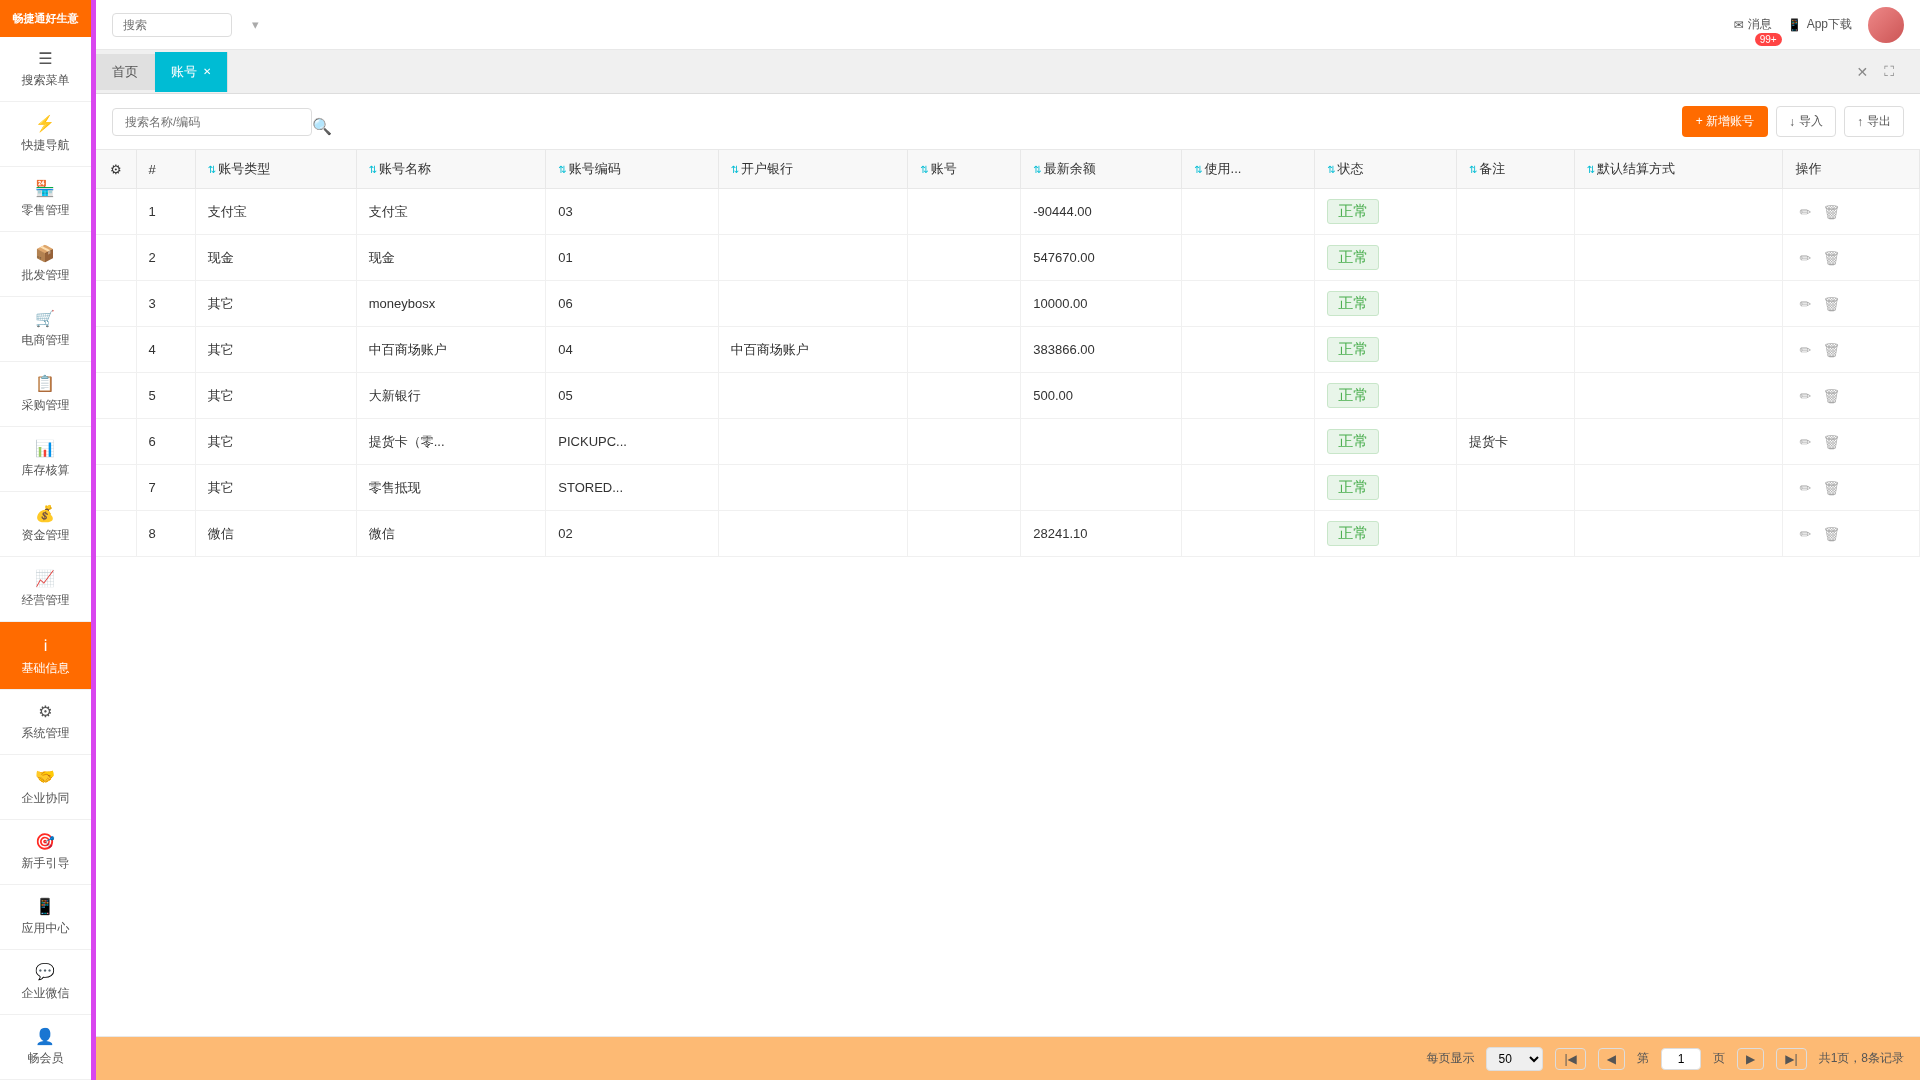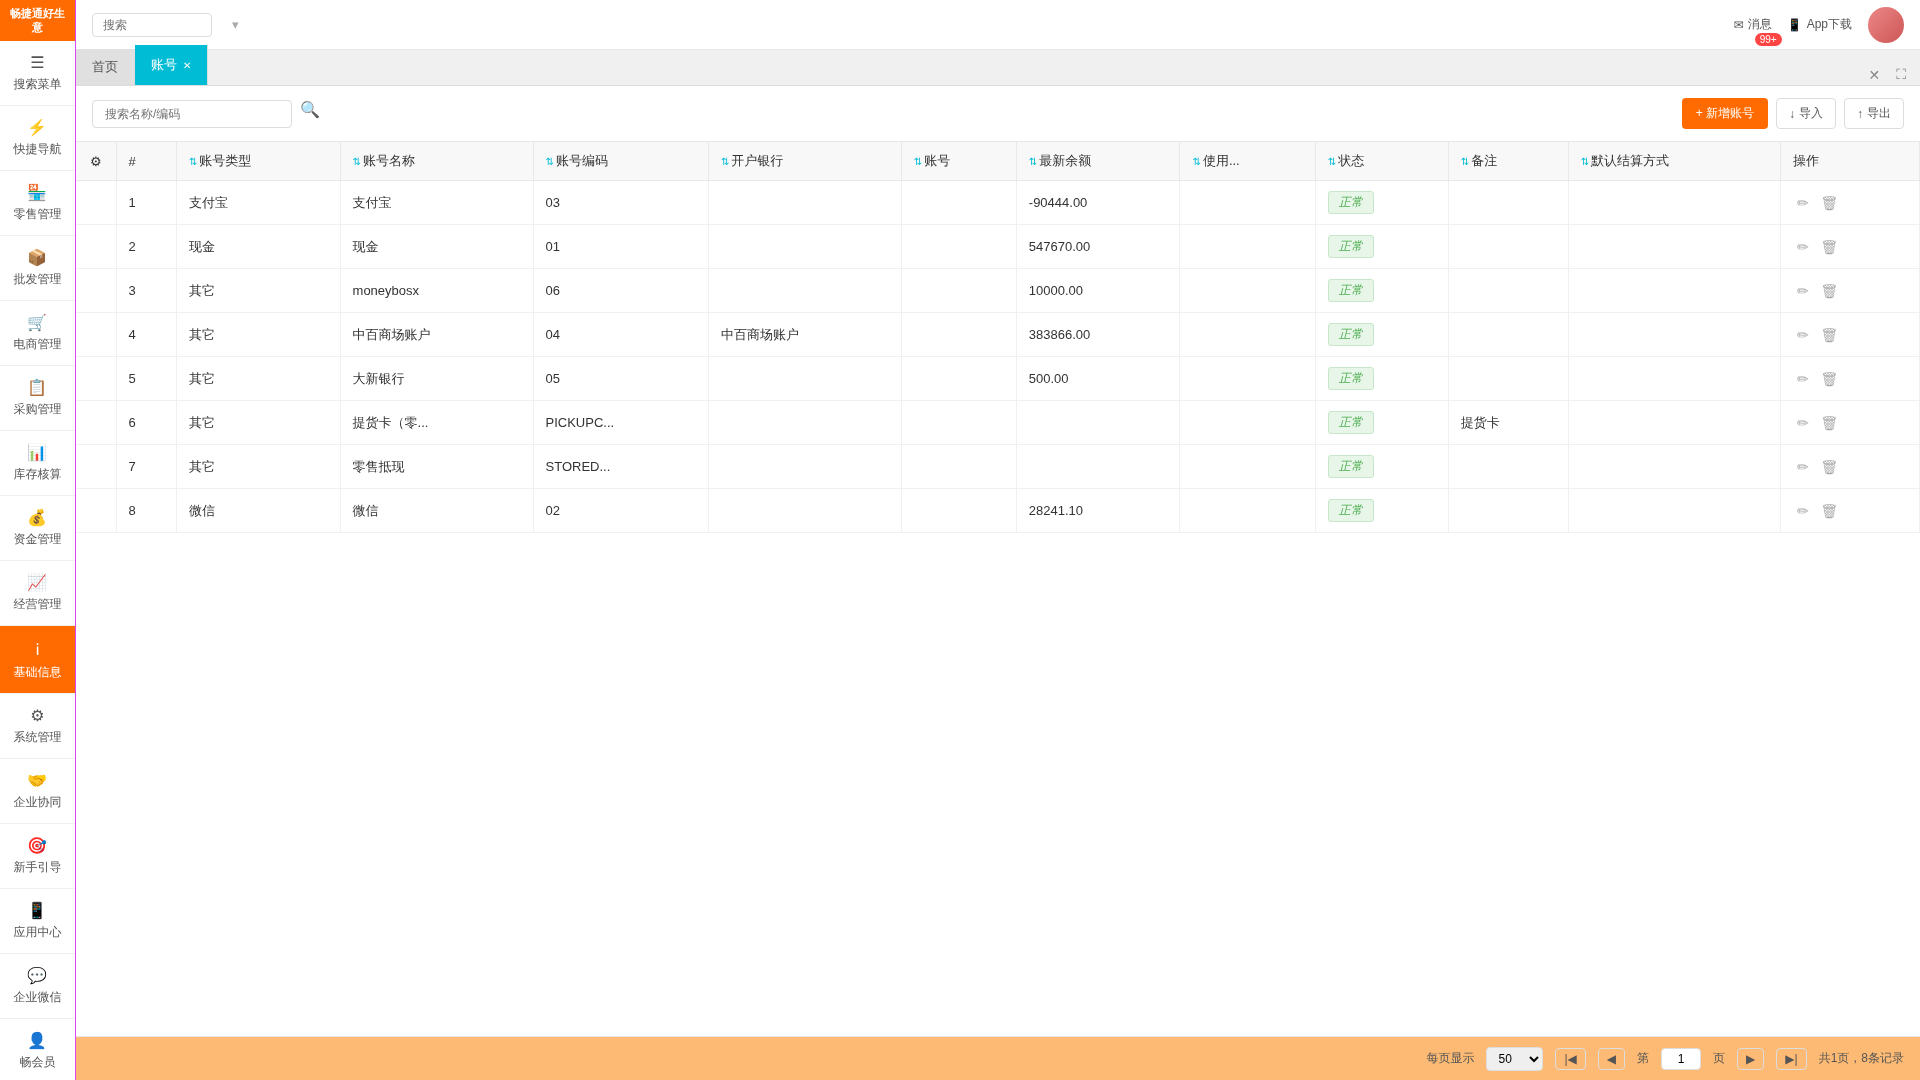--- a/index.html
+++ b/index.html
@@ -1,24 +1,24 @@
 <!DOCTYPE html>
 <html><head>
   <meta charset="utf-8">
   <style>
     * { box-sizing: border-box; margin: 0; padding: 0; }
     body { font-family: "Microsoft YaHei", "PingFang SC", sans-serif; font-size: 13px; background: #f5f5f5; display: flex; height: 1080px; width: 1920px; overflow: hidden; }
 
     
     .sidebar {
-      width: 76px;
+      width: 96px;
       background: #fff;
       display: flex;
       flex-direction: column;
-      border-right: 1px solid #d946ef;
+      border-right: 5px solid #d946ef;
       flex-shrink: 0;
     }
     .sidebar-logo {
       height: 50px;
       background: #ff6b00;
       display: flex;
       align-items: center;
       justify-content: center;
       color: white;
       font-size: 11px;
@@ -109,25 +109,25 @@
     }
     .avatar {
       width: 32px;
       height: 32px;
       border-radius: 50%;
       background: #ccc;
     }
 
     
     .tabs-bar {
-      height: 36px;
+      height: 44px;
       background: #f0f0f0;
       display: flex;
-      align-items: flex-end;
-      padding: 0 0 0 0;
+      align-items: center;
+      padding: 0 12px 0 0;
       flex-shrink: 0;
       border-bottom: 1px solid #ddd;
     }
     .tab {
       padding: 8px 16px;
       cursor: pointer;
       font-size: 13px;
       color: #555;
       background: #e0e0e0;
       border-right: 1px solid #ddd;
@@ -156,22 +156,21 @@
     .toolbar {
       padding: 12px 16px;
       display: flex;
       align-items: center;
       justify-content: space-between;
       border-bottom: 1px solid #e8e8e8;
       flex-shrink: 0;
     }
     .search-area {
       display: flex;
-      align-items: flex-start;
-      gap: 8px;
+      align-items: flex-end;
     }
     .search-input {
       border: 1px solid #ddd;
       border-radius: 4px;
       padding: 6px 12px;
       font-size: 12px;
       width: 200px;
       color: #999;
     }
     .search-btn {
@@ -235,25 +234,24 @@
       padding: 10px 12px;
       color: #333;
       border-right: 1px solid #f0f0f0;
       white-space: nowrap;
     }
     tbody td:first-child { text-align: center; color: #666; }
     .status-badge {
       display: inline-block;
       padding: 2px 10px;
       border-radius: 3px;
-      font-size: 12px;
+      font-size: 15px;
       background: #e8f5e9;
       color: #4caf50;
       border: 1px solid #c8e6c9;
-      font-style: italic;
     }
     .op-btn {
       background: none;
       border: none;
       cursor: pointer;
       color: #aaa;
       font-size: 14px;
       padding: 2px 4px;
     }
     .gear-col { width: 40px; text-align: center; }

